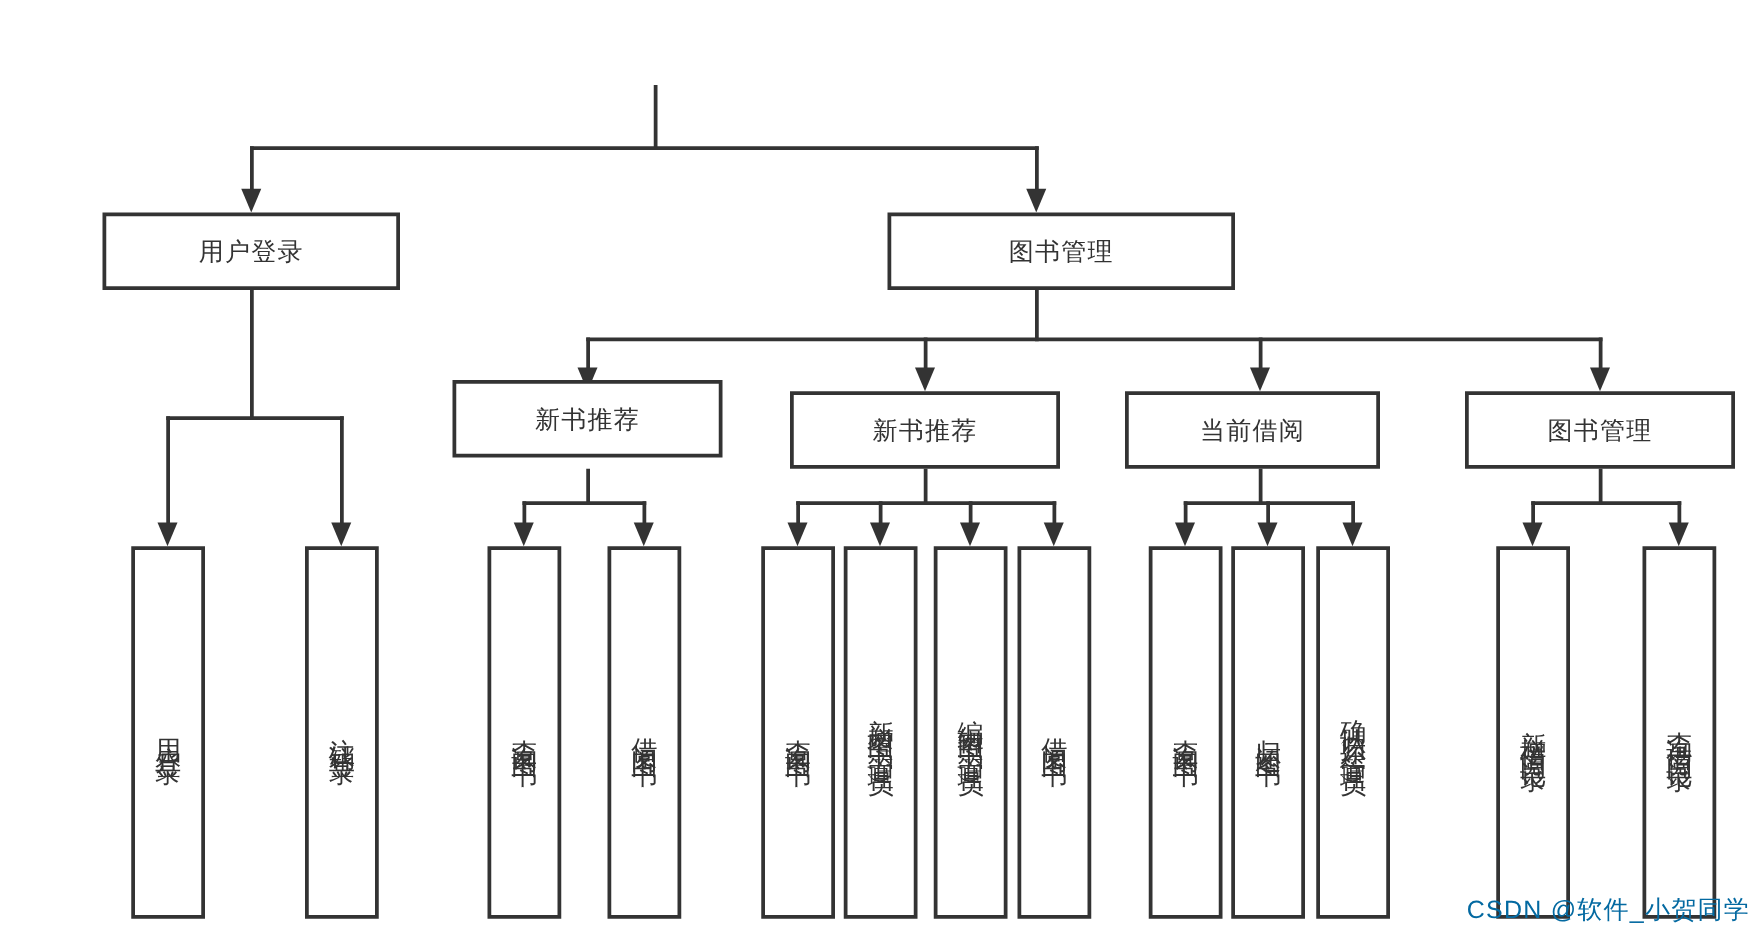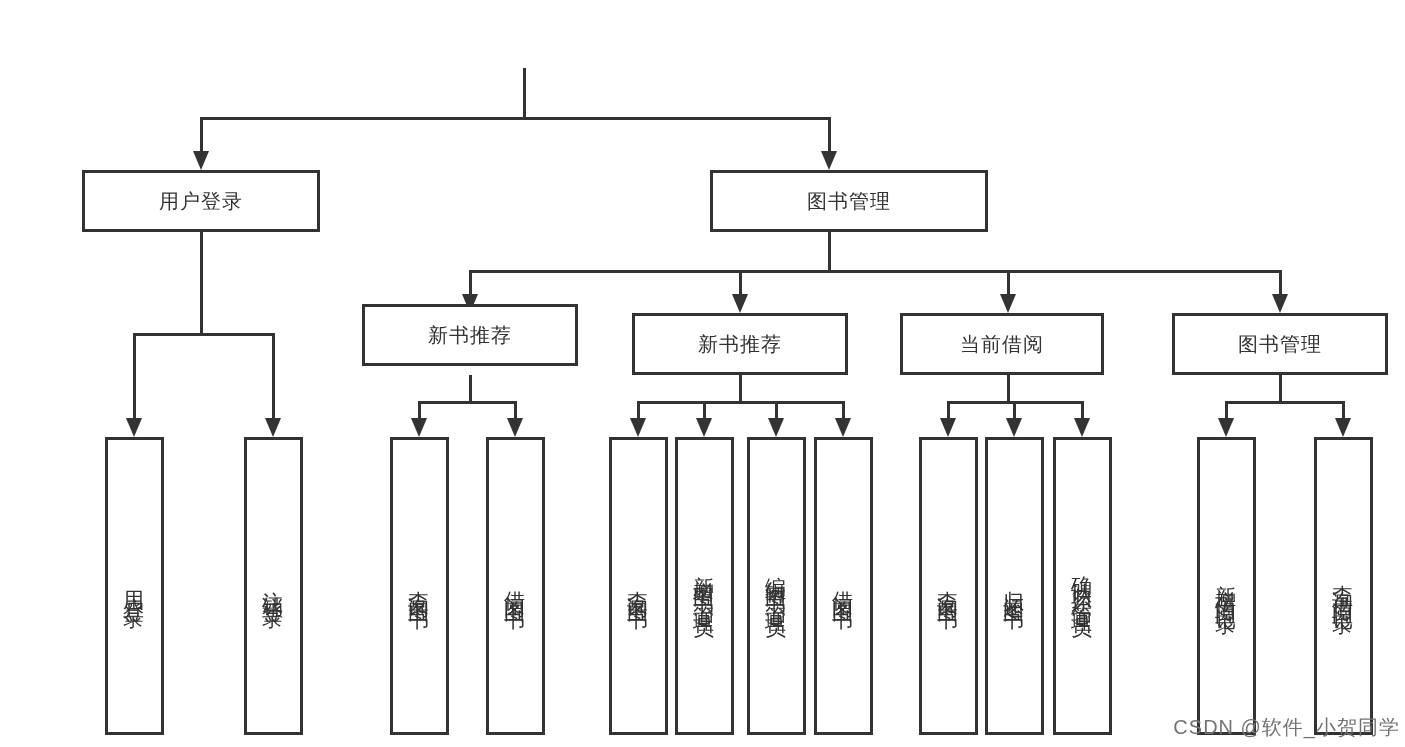--- a/index.html
+++ b/index.html
@@ -40,21 +40,21 @@
     width: 0; height: 0;
     border-left: 8px solid transparent;
     border-right: 8px solid transparent;
     border-top: 19px solid #333333;
   }
   #watermark {
     position: absolute;
     top: 714px;
     right: 5px;
     font-size: 20px;
-    color: #737373;
+    color: #0369a1;
     z-index: 10;
     letter-spacing: 1px;
   }
 </style>
 </head>
 <body>
 
 <div id="canvas">
 
 

